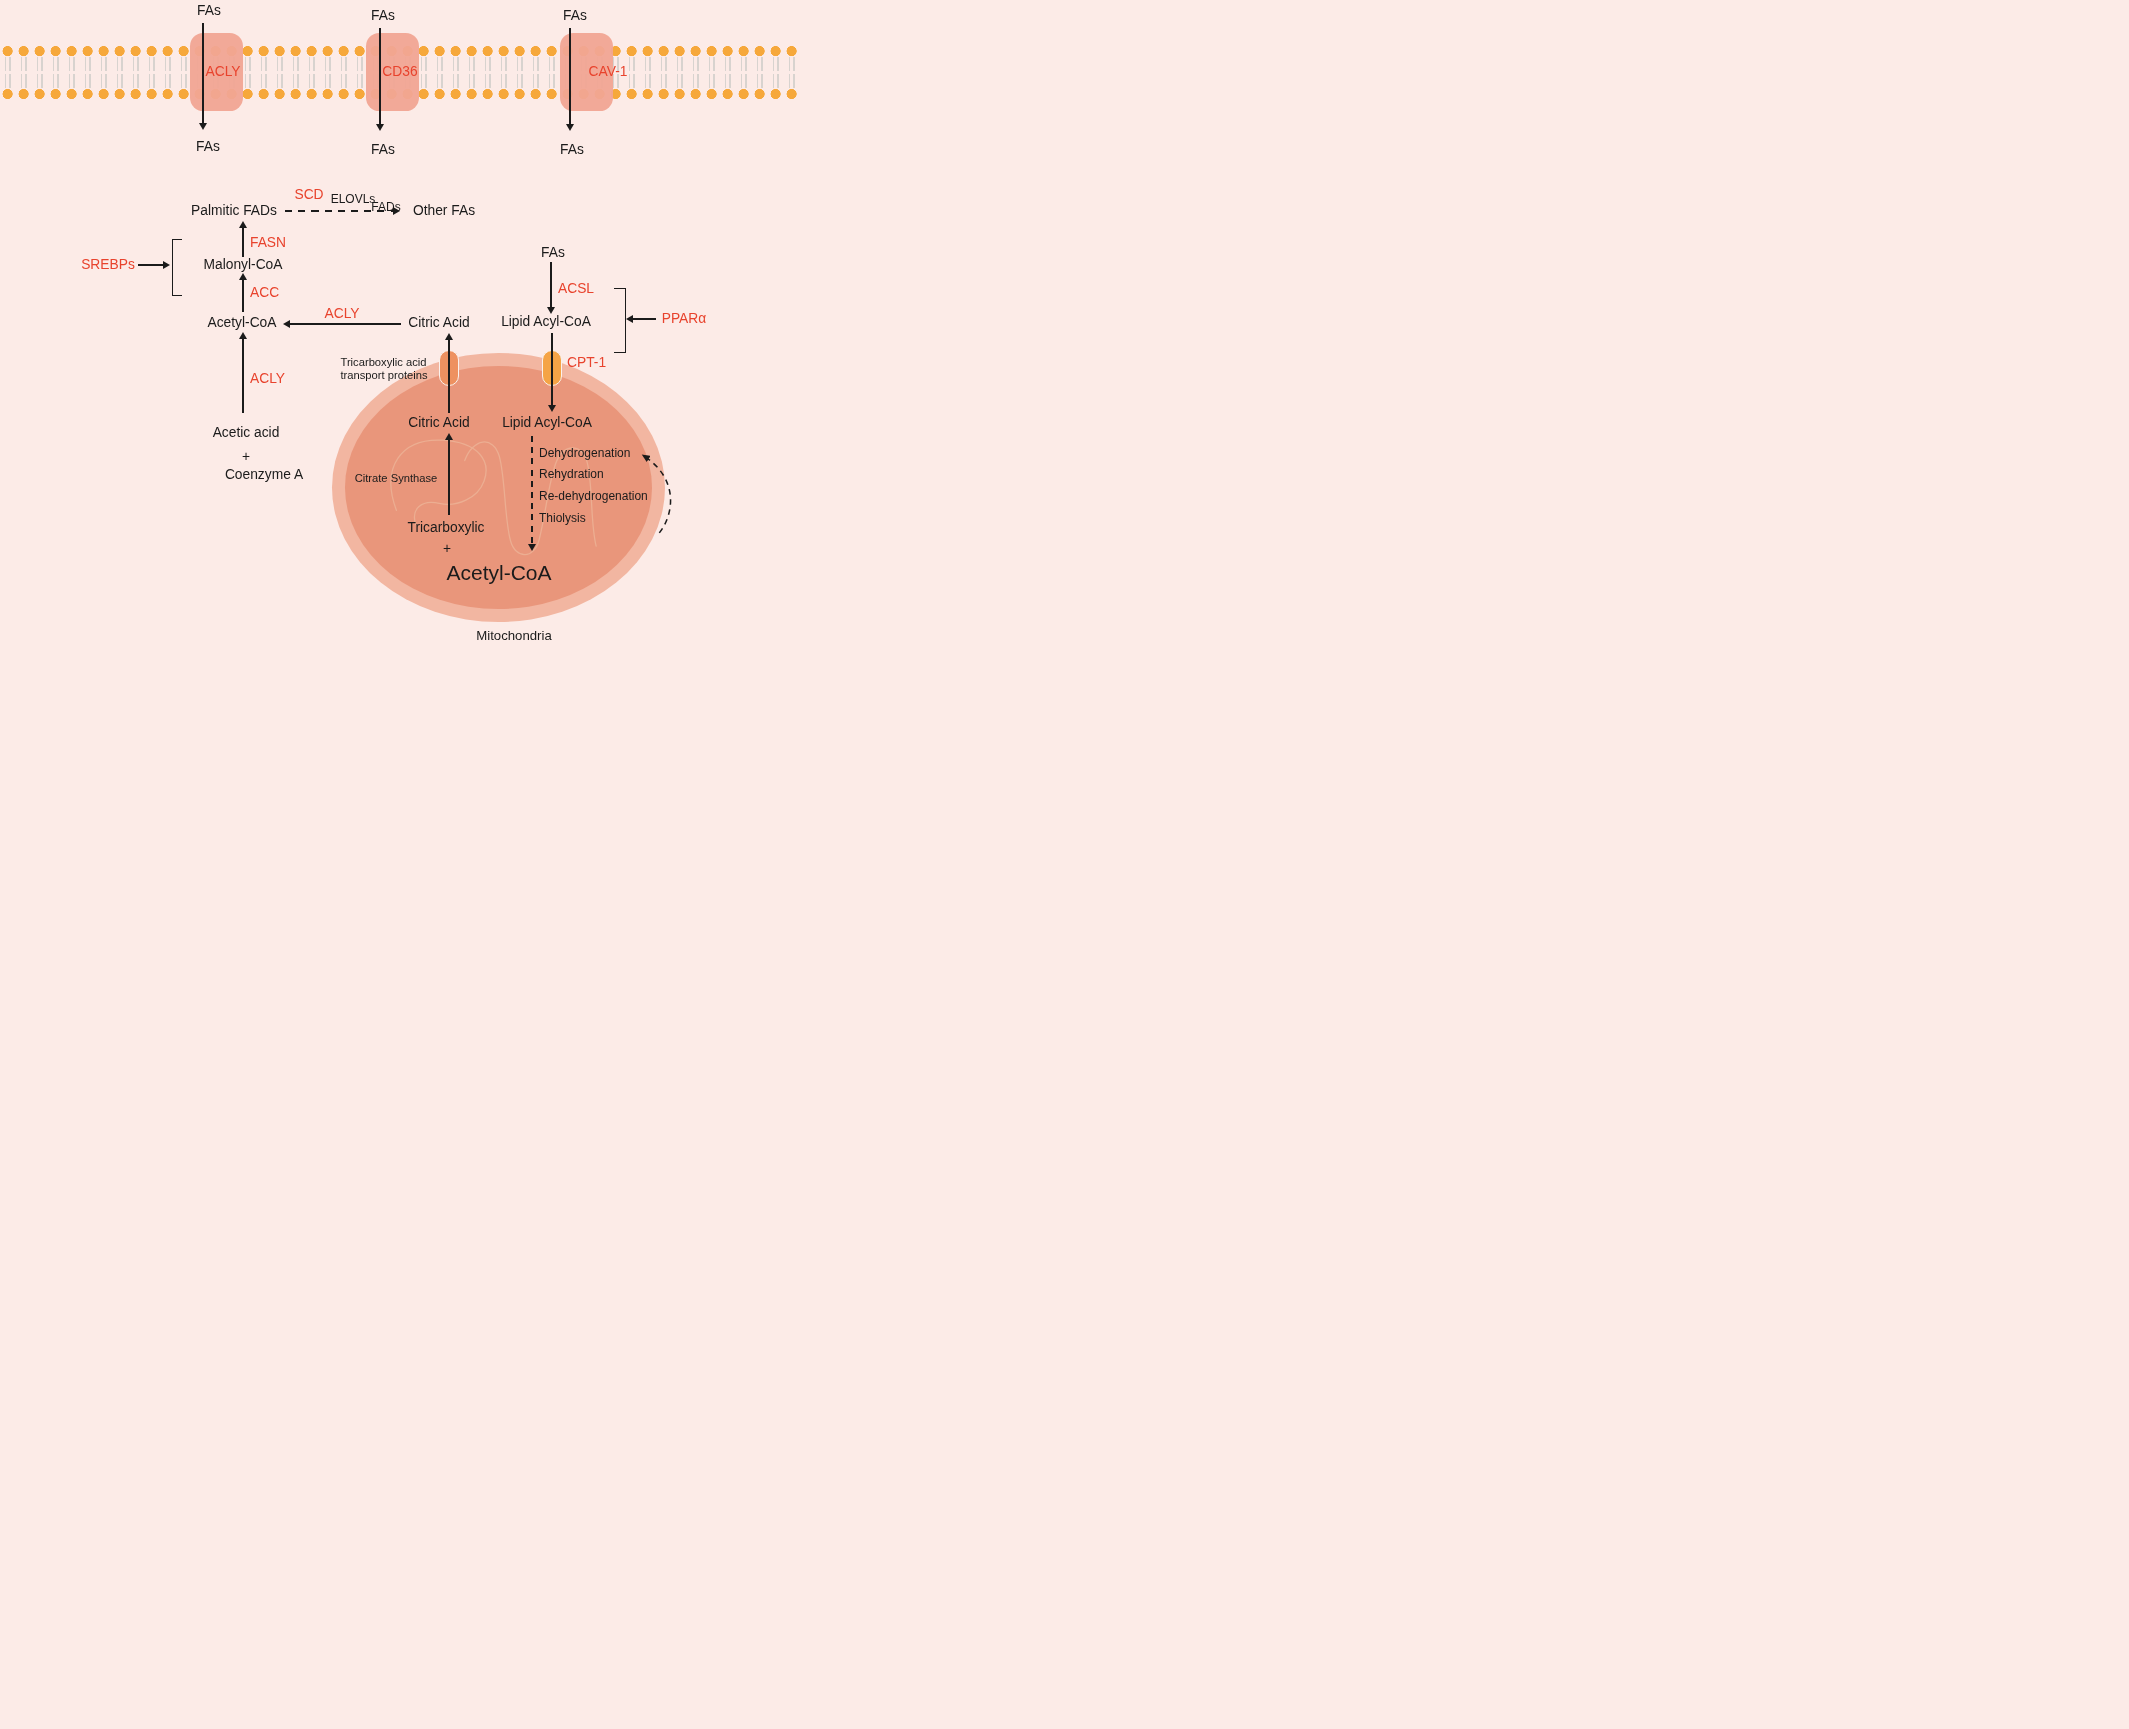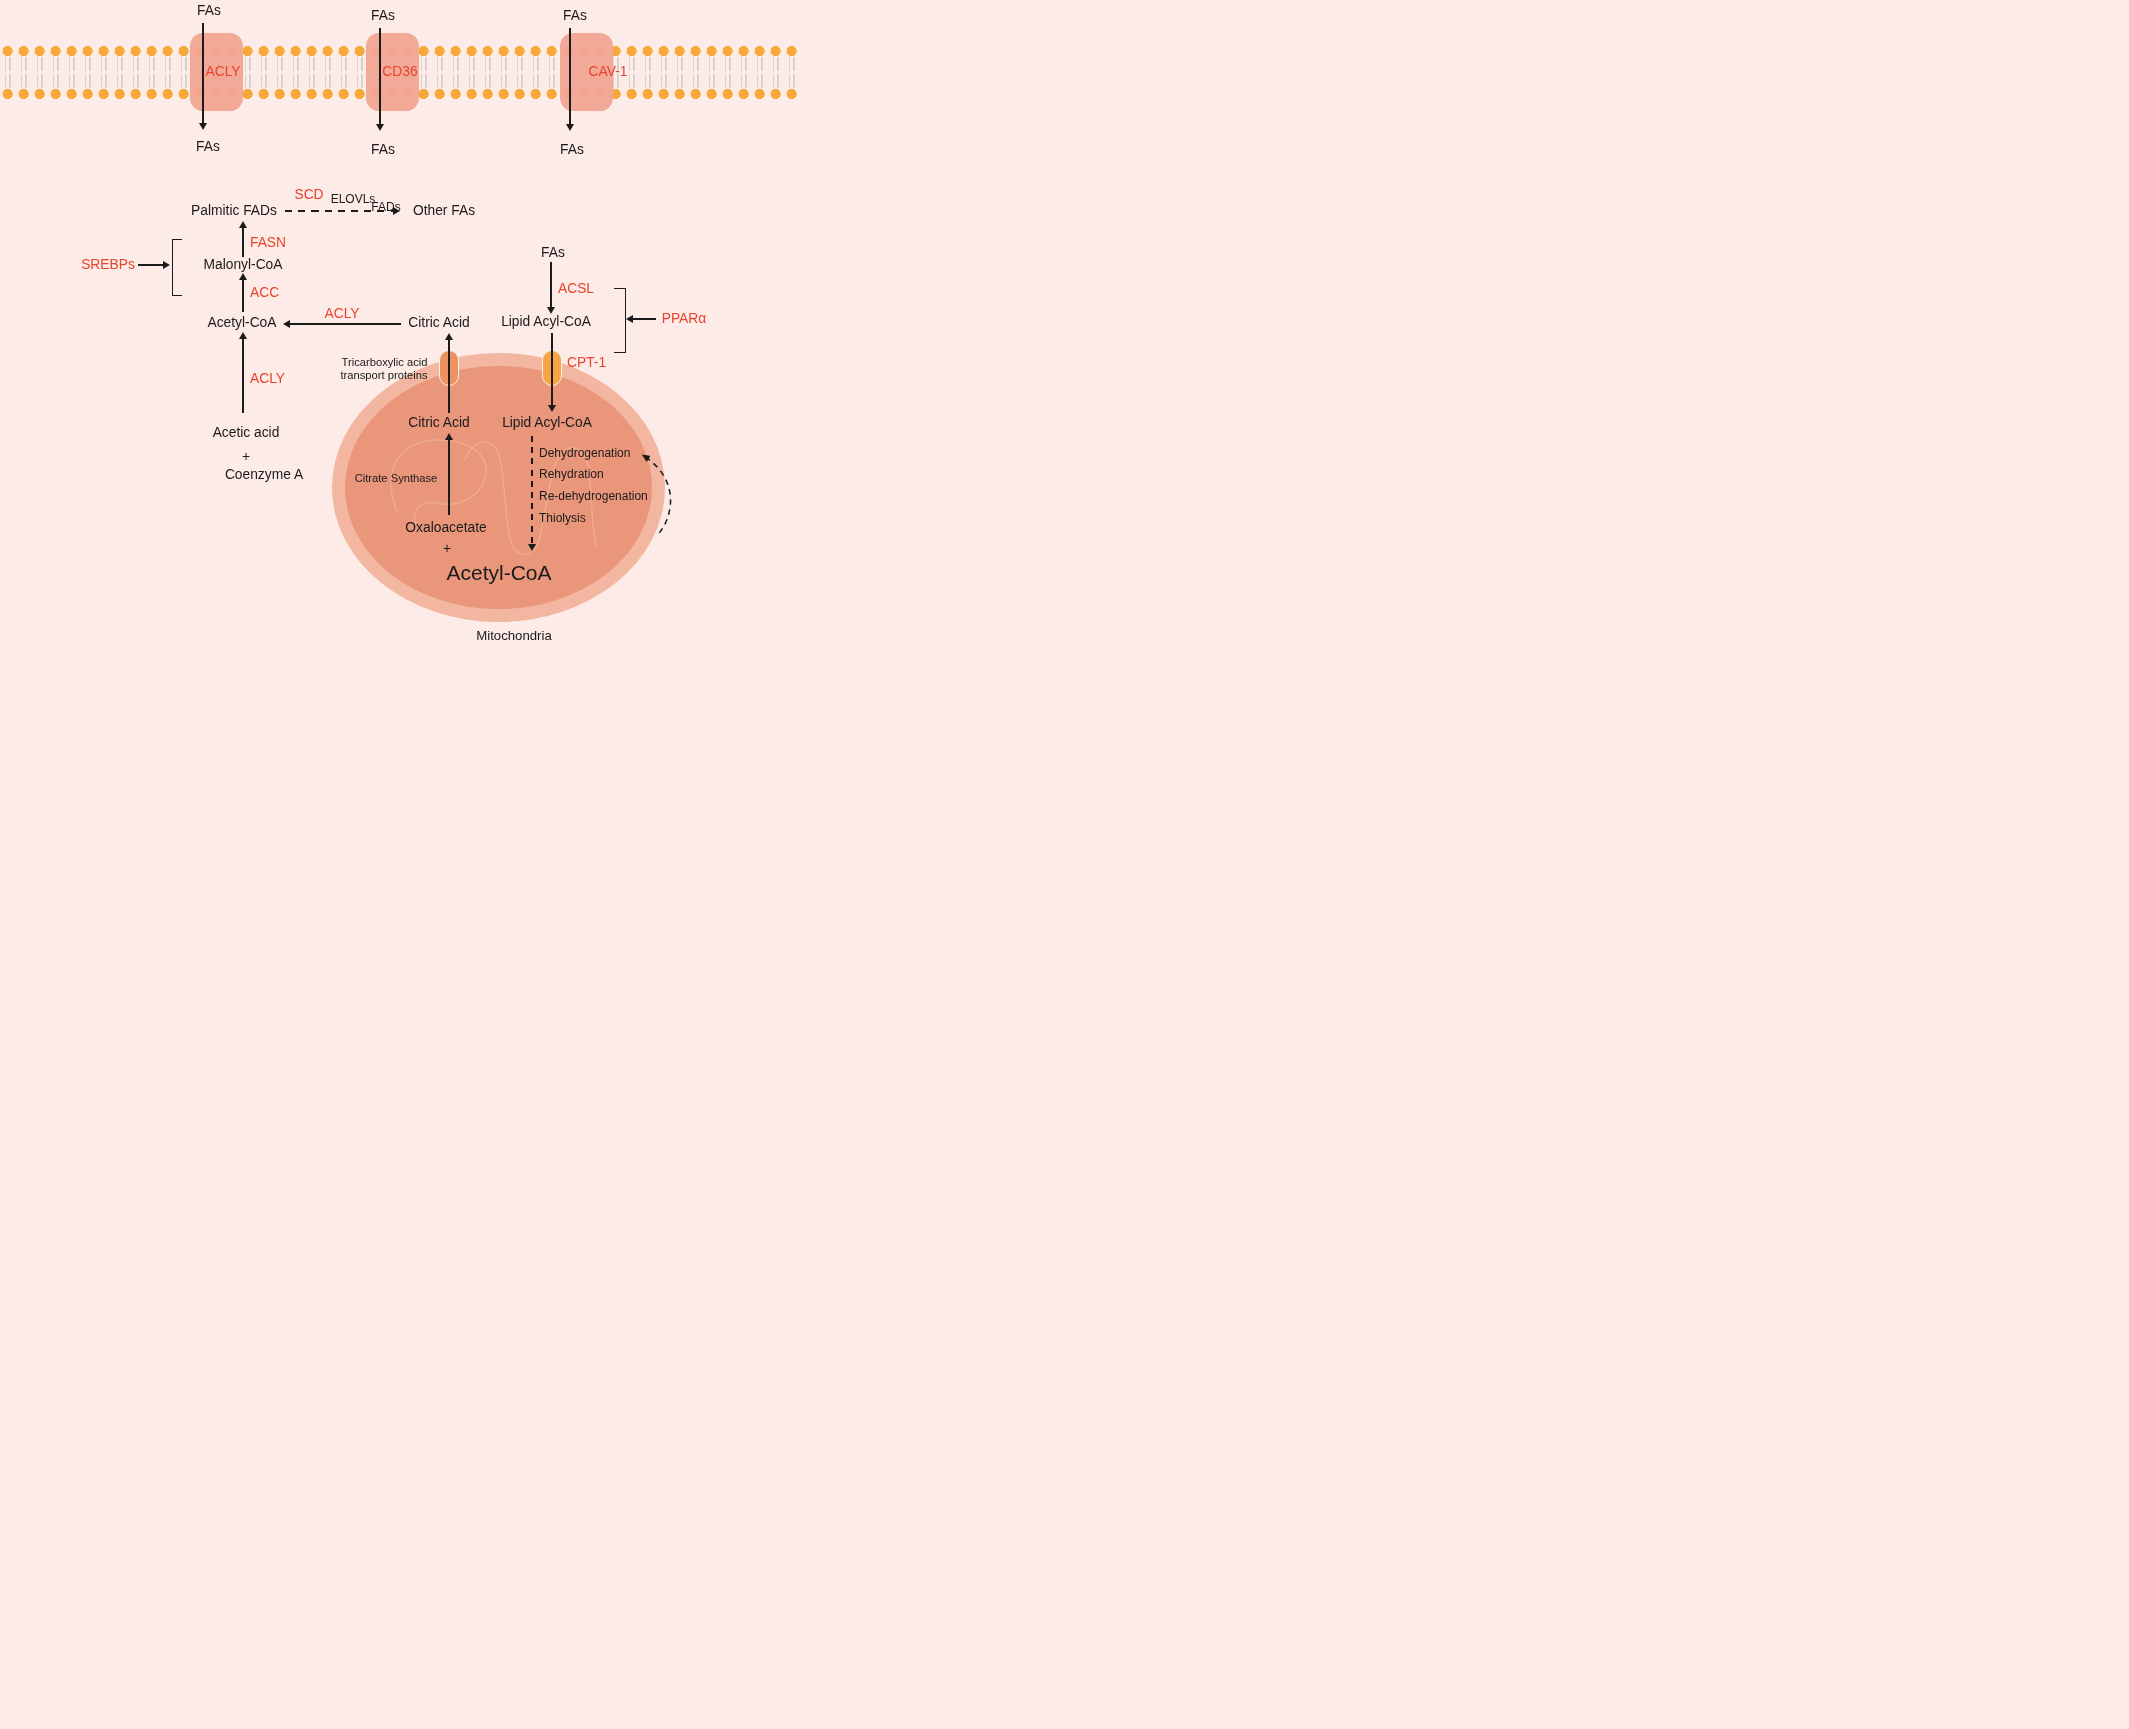--- a/index.html
+++ b/index.html
@@ -4,21 +4,21 @@
 <style>
   html,body { margin:0; padding:0; background:#fcebe7; }
   .stage {
     position:relative; width:798px; height:648px; background:#fcebe7;
     font-family:"Liberation Sans", sans-serif; overflow:hidden;
   }
   
   .lbl {
     position:absolute; transform:translateX(-50%);
     font-size:13.8px; color:#1b1b1b; white-space:nowrap; line-height:1.18;
-    z-index:5; text-align:right;
+    z-index:5; text-align:left;
   }
   .lbl.la { transform:none; text-align:left; }
   .red { color:#e8432d; }
   .sm  { font-size:12px; }
   .md  { font-size:11.2px; }
   .lg  { font-size:21px; }
   
   .membrane {
     position:absolute; z-index:1;
     background-image:
@@ -144,21 +144,21 @@
 
   <div class="av tip-up" style="left:448px;top:340px;height:73px"></div>
   <div class="av tip-down" style="left:551px;top:333px;height:72px"></div>
 
   <div class="lbl" style="left:439px;top:415px">Citric Acid</div>
   <div class="lbl" style="left:547px;top:415px">Lipid Acyl-CoA</div>
 
   <div class="lbl md" style="left:396px;top:472px">Citrate Synthase</div>
   <div class="av tip-up" style="left:448px;top:440px;height:75px"></div>
 
-  <div class="lbl" style="left:446px;top:520px">Oxaloacetate</div>
+  <div class="lbl" style="left:446px;top:520px">Tricarboxylic</div>
   <div class="lbl" style="left:447px;top:541px">+</div>
   <div class="lbl lg" style="left:499px;top:561px">Acetyl-CoA</div>
 
   <div class="av dashed tip-down" style="left:531px;top:436px;height:108px"></div>
   <div class="lbl la sm" style="left:539px;top:446px">Dehydrogenation</div>
   <div class="lbl la sm" style="left:539px;top:467px">Rehydration</div>
   <div class="lbl la sm" style="left:539px;top:489px">Re-dehydrogenation</div>
   <div class="lbl la sm" style="left:539px;top:511px">Thiolysis</div>
 
   <div class="lbl" style="left:514px;top:628px;font-size:13.2px">Mitochondria</div>

